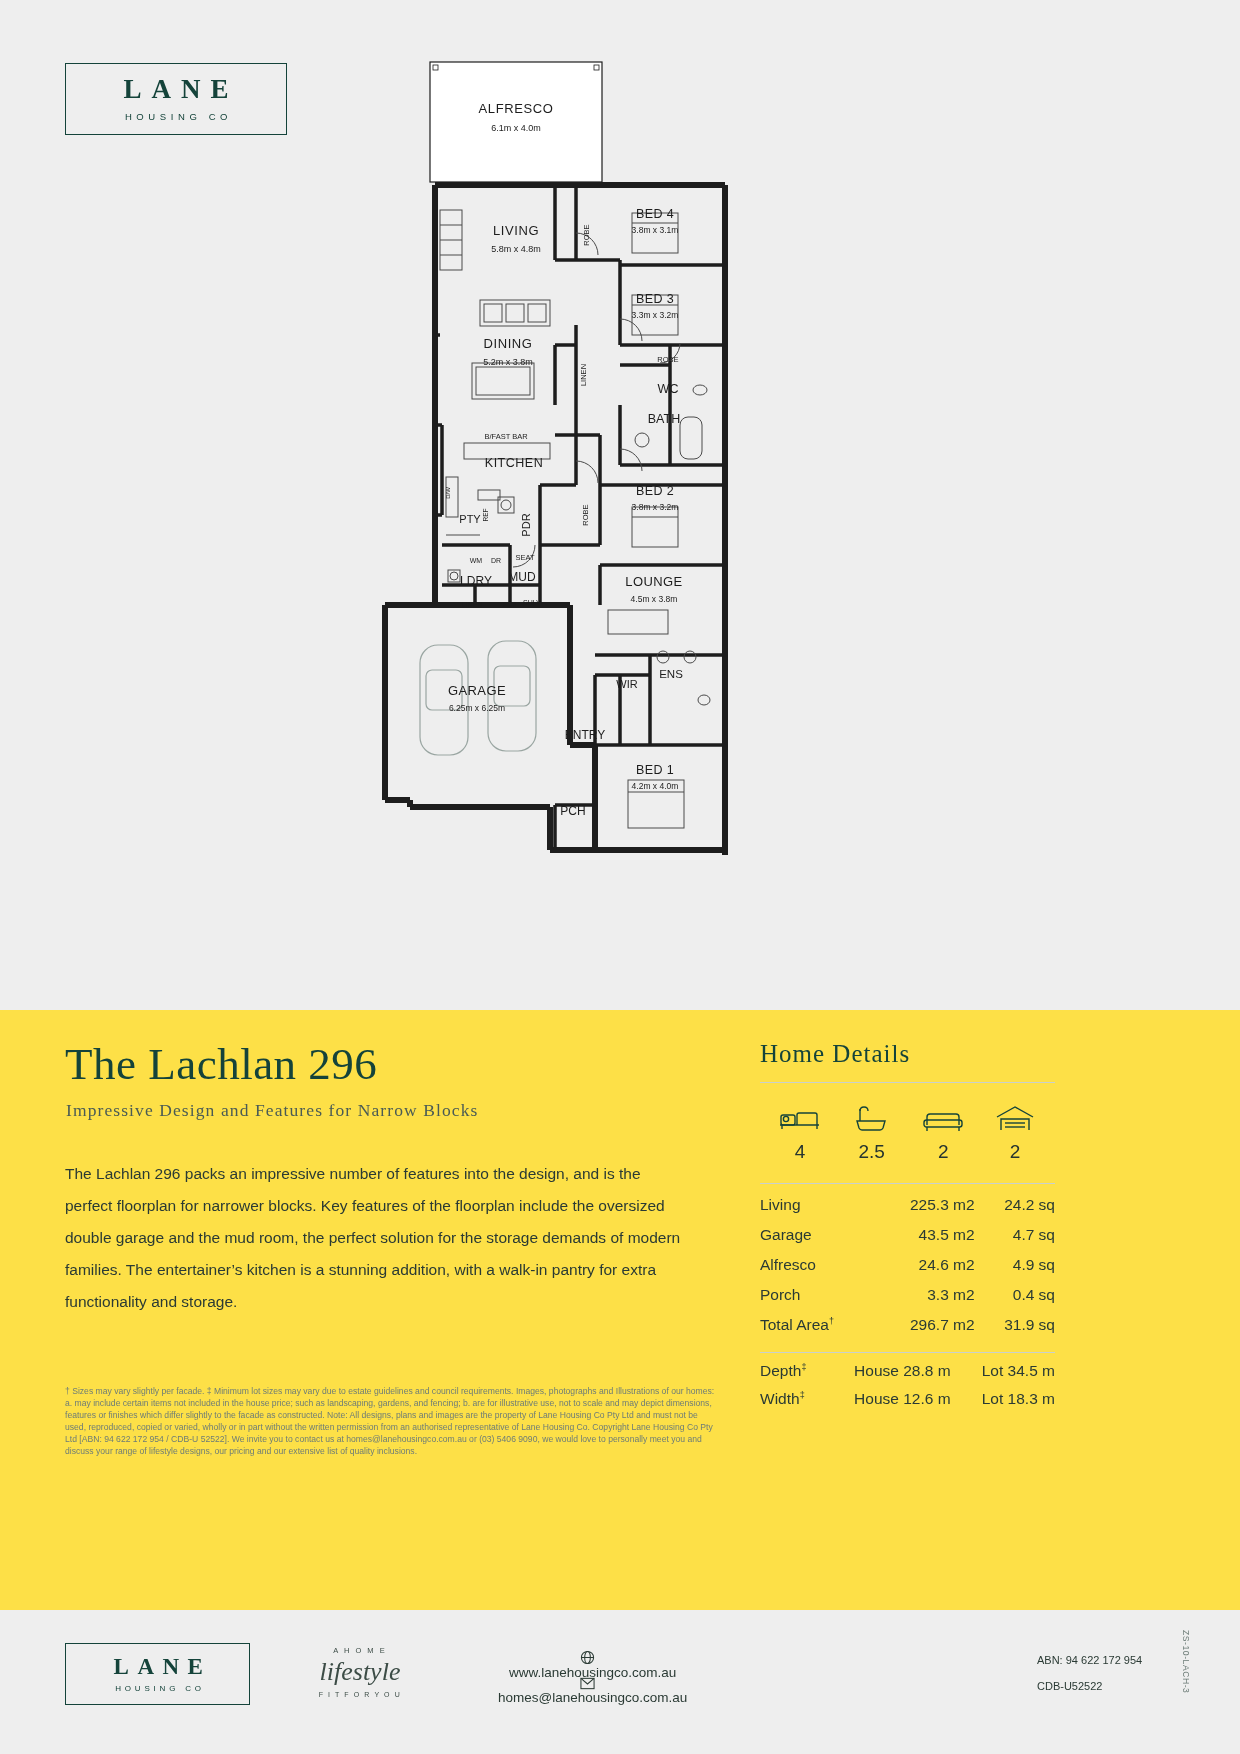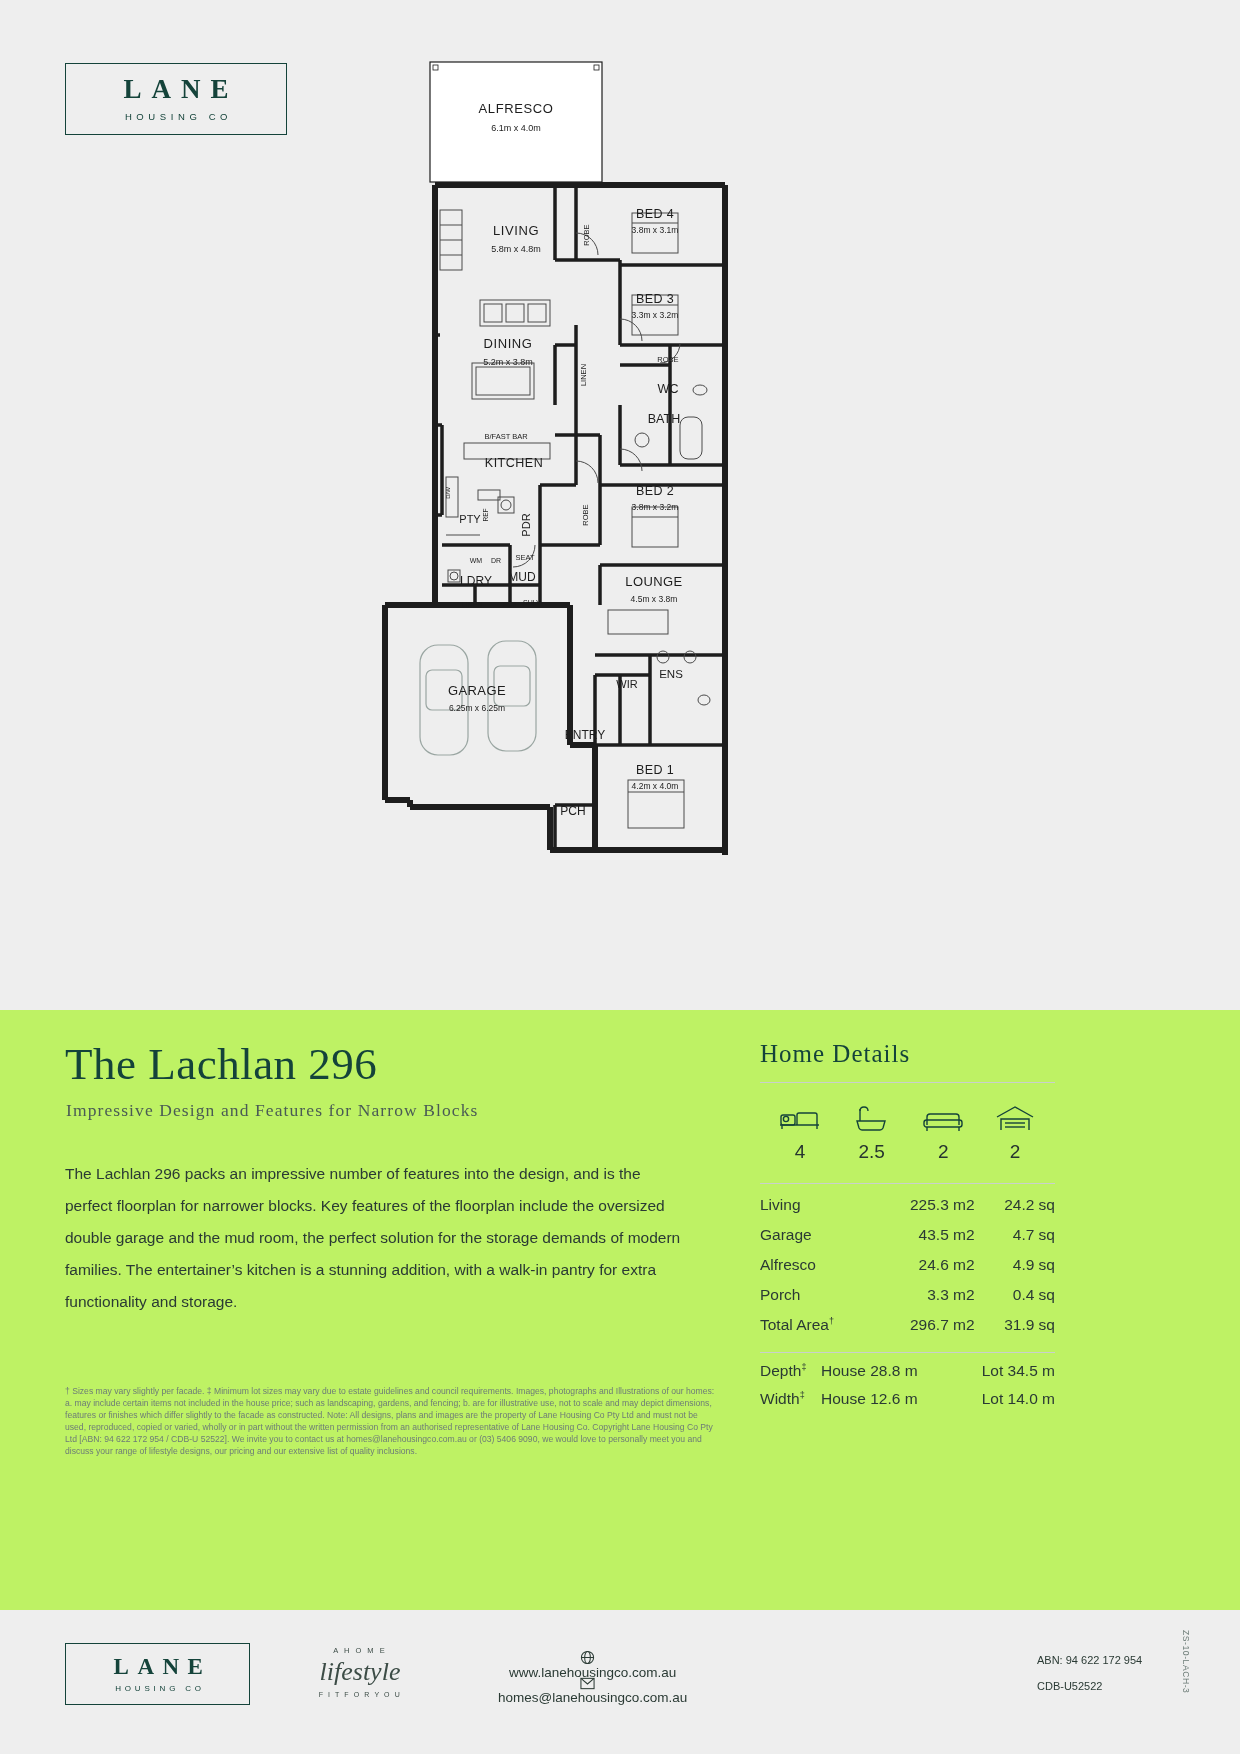--- a/index.html
+++ b/index.html
@@ -47,21 +47,21 @@
   
   .plan {
     position: absolute; left: 380px; top: 45px;
     width: 420px; height: 810px;
   }
   .plan svg { display: block; }
 
   
   .details {
     position: absolute; left: 0; top: 1010px; width: 1240px; height: 600px;
-    background: #bef264;
+    background: #fde047;
   }
   .title {
     position: absolute; left: 65px; top: 28px;
     font-family: "Liberation Serif", serif;
     font-size: 45px; color: #14433a; letter-spacing: 0.5px;
   }
   .subtitle {
     position: absolute; left: 66px; top: 90px;
     font-family: "Liberation Serif", serif;
     font-size: 17.5px; color: #4a5b55; letter-spacing: 1.1px;
@@ -92,21 +92,21 @@
   .icon-cell .num { font-size: 19px; color: #26342f; margin-top: 8px; }
 
   .area-table { width: 100%; border-collapse: collapse; margin-top: 6px; }
   .area-table td { font-size: 15.5px; color: #2a3a34; padding: 6px 0; }
   .area-table td.lbl { text-align: left; }
   .area-table td.v1 { text-align: right; padding-right: 2px; }
   .area-table td.v2 { text-align: right; }
 
   .dim-table { width: 100%; border-collapse: collapse; margin-top: 4px; }
   .dim-table td { font-size: 15.5px; color: #2a3a34; padding: 5px 0; }
-  .dim-table td.d2 { text-align: left; padding-right: 8px; }
+  .dim-table td.d2 { text-align: right; padding-right: 8px; }
   .dim-table td.d3 { text-align: right; }
 
   sup { font-size: 9px; }
 
   
   .footer {
     position: absolute; left: 0; top: 1610px; width: 1240px; height: 144px;
     background: #eeeeee;
   }
   .footer-logo {
@@ -462,21 +462,21 @@
       <table class="dim-table">
         <tbody>
             <tr>
           <td class="d1"><span>Depth</span><sup>‡</sup></td>
           <td class="d2">House 28.8 m</td>
           <td class="d3">Lot 34.5 m</td>
         </tr>
         <tr>
           <td class="d1"><span>Width</span><sup>‡</sup></td>
           <td class="d2">House 12.6 m</td>
-          <td class="d3">Lot 14.0 m</td>
+          <td class="d3">Lot 18.3 m</td>
         </tr>
       </tbody>
         </table>
     </div>
   </div>
 
   <div class="footer">
     <div class="footer-logo">
       <div class="logo-word">LANE</div>
       <div class="logo-sub">HOUSING CO</div>

